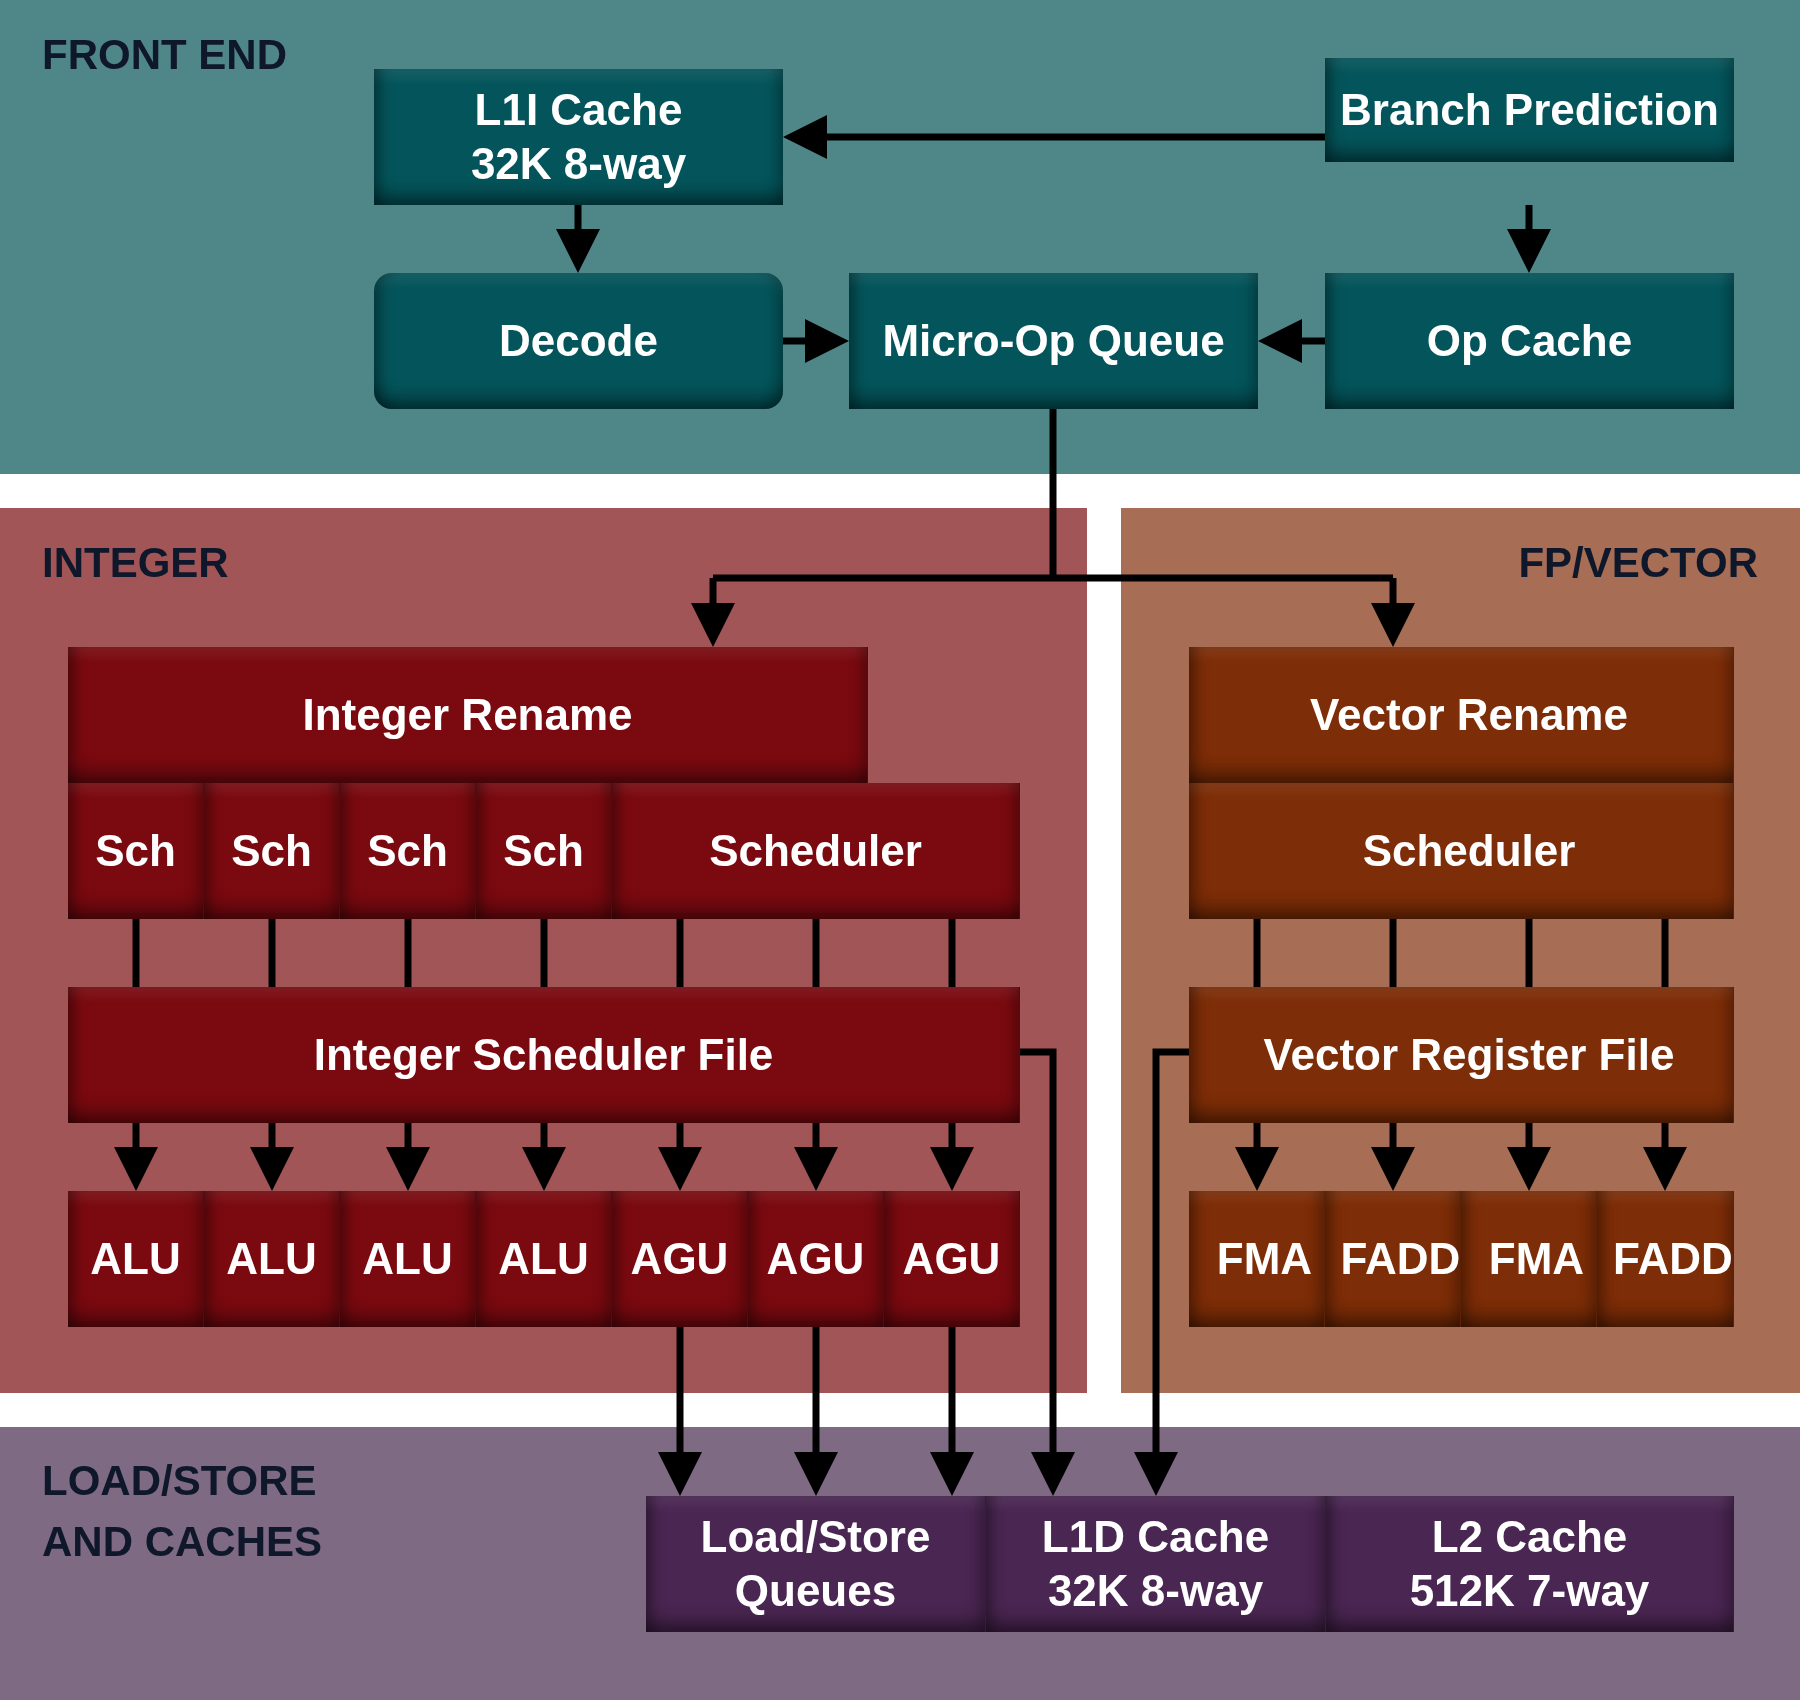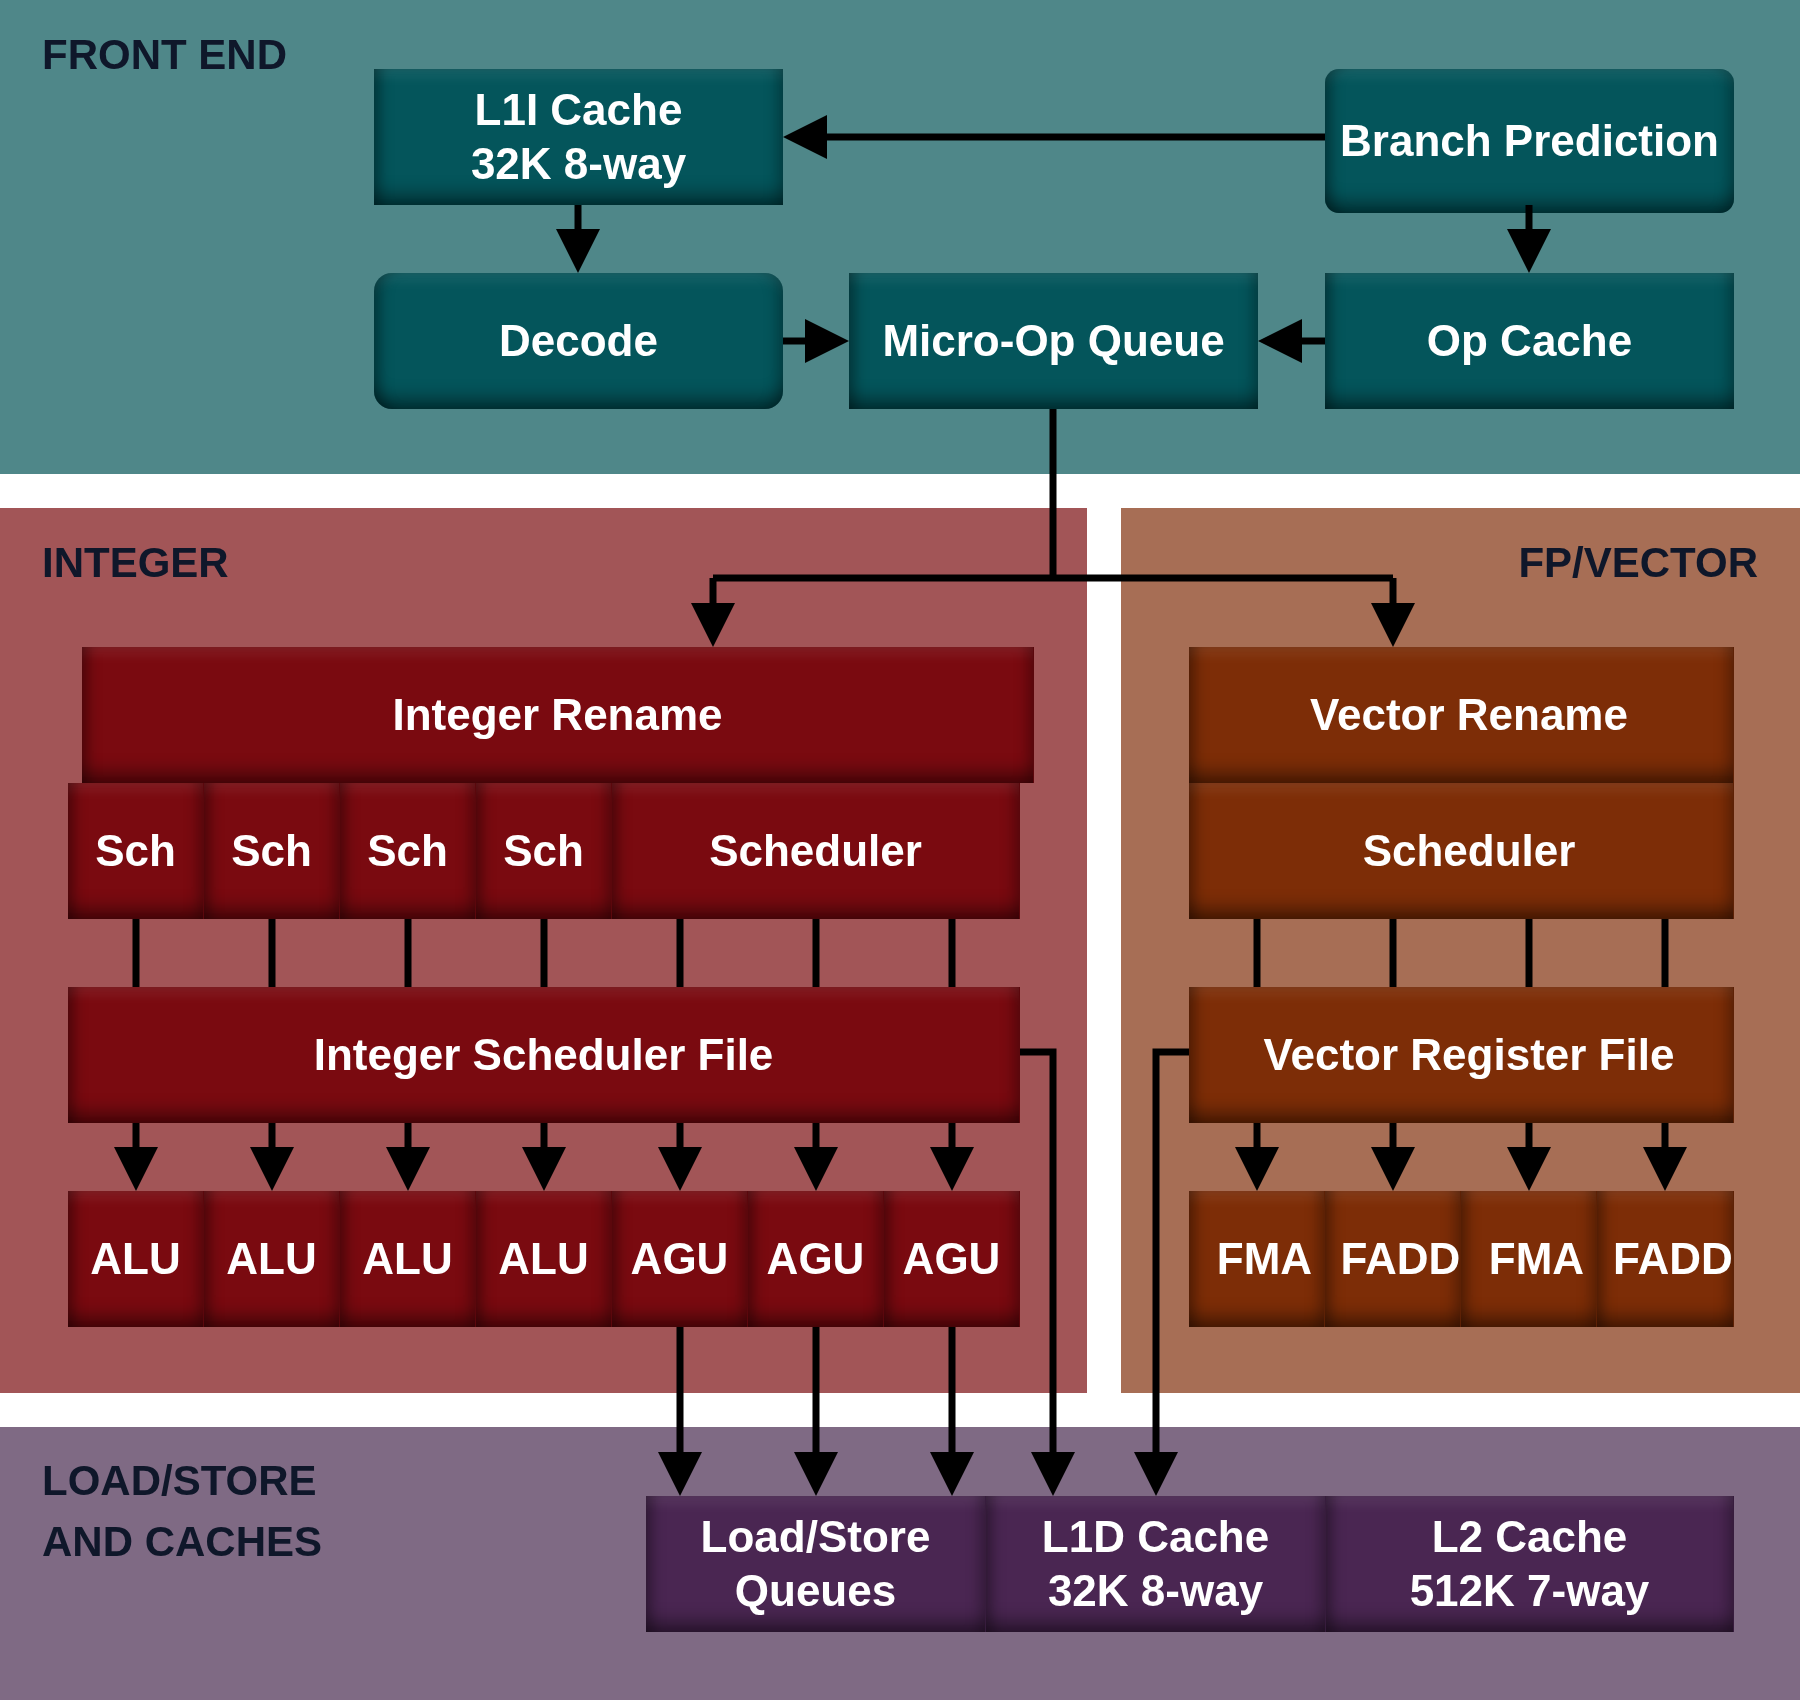--- a/index.html
+++ b/index.html
@@ -29,34 +29,34 @@
 <div class="region-label" style="left:42px;top:24px;">FRONT END</div>
 <div class="region-label" style="left:42px;top:532px;">INTEGER</div>
 <div class="region-label" style="right:42px;top:532px;text-align:right;">FP/VECTOR</div>
 <div class="region-label" style="left:42px;top:1450px;white-space:pre-line;">LOAD/STORE
 AND CACHES</div>
 
 <div class="blk teal" style="left:374px;top:69px;width:409px;height:136px;">
   <span>L1I Cache
 32K 8-way</span>
 </div>
-<div class="blk teal" style="left:1325px;top:69px;width:409px;height:144px;border-radius:14px;">
+<div class="blk teal" style="left:1325px;top:58px;width:409px;height:104px;">
   <span>Branch Prediction</span>
 </div>
 <div class="blk teal" style="left:374px;top:273px;width:409px;height:136px;border-radius:18px;">
   <span>Decode</span>
 </div>
 <div class="blk teal" style="left:849px;top:273px;width:409px;height:136px;">
   <span>Micro-Op Queue</span>
 </div>
 <div class="blk teal" style="left:1325px;top:273px;width:409px;height:136px;">
   <span>Op Cache</span>
 </div>
 
-<div class="blk red" style="left:68px;top:647px;width:952px;height:136px;margin-left:14px;">
+<div class="blk red" style="left:68px;top:647px;width:800px;height:136px;">
   <span>Integer Rename</span>
 </div>
 <div class="blk red" style="left:68px;top:783px;width:136px;height:136px;">
     <span>Sch</span>
   </div>
 <div class="blk red" style="left:204px;top:783px;width:136px;height:136px;">
     <span>Sch</span>
   </div>
 <div class="blk red" style="left:340px;top:783px;width:136px;height:136px;">
     <span>Sch</span>

